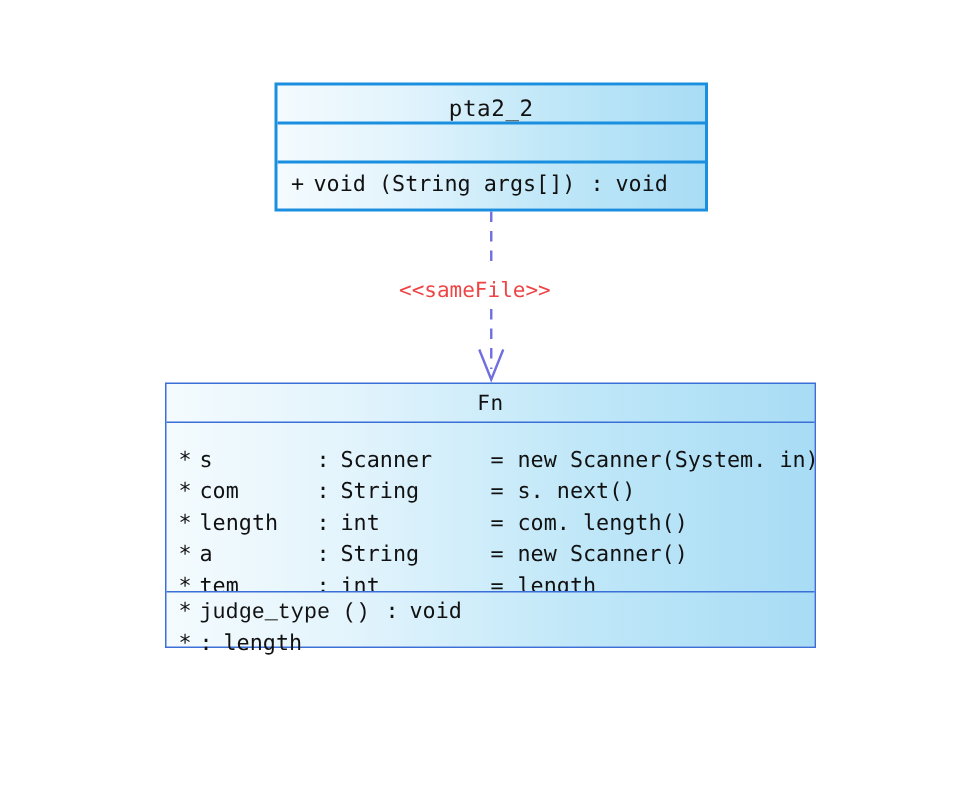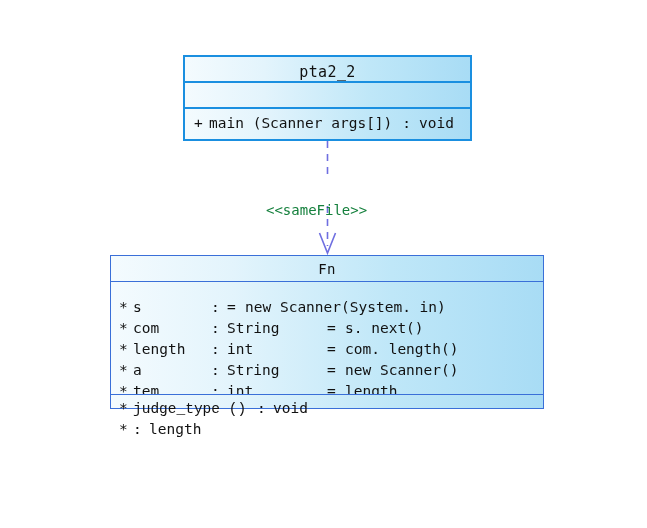--- a/index.html
+++ b/index.html
@@ -32,21 +32,21 @@
     top: 55px;
     width: 289px;
     height: 86px;
     border: 2px solid #1a8fe0;
   }
 
   .uml-class.bottom {
     left: 110px;
     top: 255px;
     width: 434px;
-    height: 154px;
+    height: 177px;
     border: 1.5px solid #3a6fd8;
   }
 
   .compartment {
     box-sizing: border-box;
     overflow: hidden;
   }
 
   .uml-class.top .compartment {
     border-bottom: 2px solid #1a8fe0;
@@ -151,40 +151,40 @@
     left: 0;
     top: 0;
     width: 647px;
     height: 528px;
     pointer-events: none;
   }
 
   .stereotype-label {
     position: absolute;
     left: 266px;
-    top: 202px;
+    top: 186px;
     font-size: 14px;
-    color: #15803d;
+    color: #ef4444;
     white-space: pre;
   }
 </style>
 </head>
 <body>
 
 <div class="canvas">
 
   <div class="uml-class top">
     <div class="compartment class-title">pta2_2</div>
 
     <div class="compartment empty-compartment"></div>
 
     <div class="compartment members">
       <div class="member-row op-row">
         <span class="vis">+</span>
-        <span class="m-name">main (Scanner args[])</span>
+        <span class="m-name">void (String args[])</span>
         <span class="m-colon" style="padding:0 8px 0 10px;">:</span>
         <span class="m-type">void</span>
       </div>
     </div>
   </div>
 
   <svg class="connector" viewBox="0 0 647 528" width="647" height="528">
 
     <line x1="327.5" y1="141" x2="327.5" y2="180" stroke="#6f6fe0" stroke-width="1.6" stroke-dasharray="7,6"></line>
     <line x1="327.5" y1="206" x2="327.5" y2="246" stroke="#6f6fe0" stroke-width="1.6" stroke-dasharray="7,6"></line>
@@ -195,20 +195,21 @@
   <div class="stereotype-label">&lt;&lt;sameFile&gt;&gt;</div>
 
   <div class="uml-class bottom">
     <div class="compartment class-title">Fn</div>
 
     <div class="compartment members">
       <div class="member-row attr-row">
         <span class="vis">*</span>
         <span class="m-name">s</span>
         <span class="m-colon">:</span>
+        <span class="m-type">Scanner</span>
         <span class="m-eq">=</span>
         <span class="m-default">new Scanner(System. in)</span>
       </div>
       <div class="member-row attr-row">
         <span class="vis">*</span>
         <span class="m-name">com</span>
         <span class="m-colon">:</span>
         <span class="m-type">String</span>
         <span class="m-eq">=</span>
         <span class="m-default">s. next()</span>

